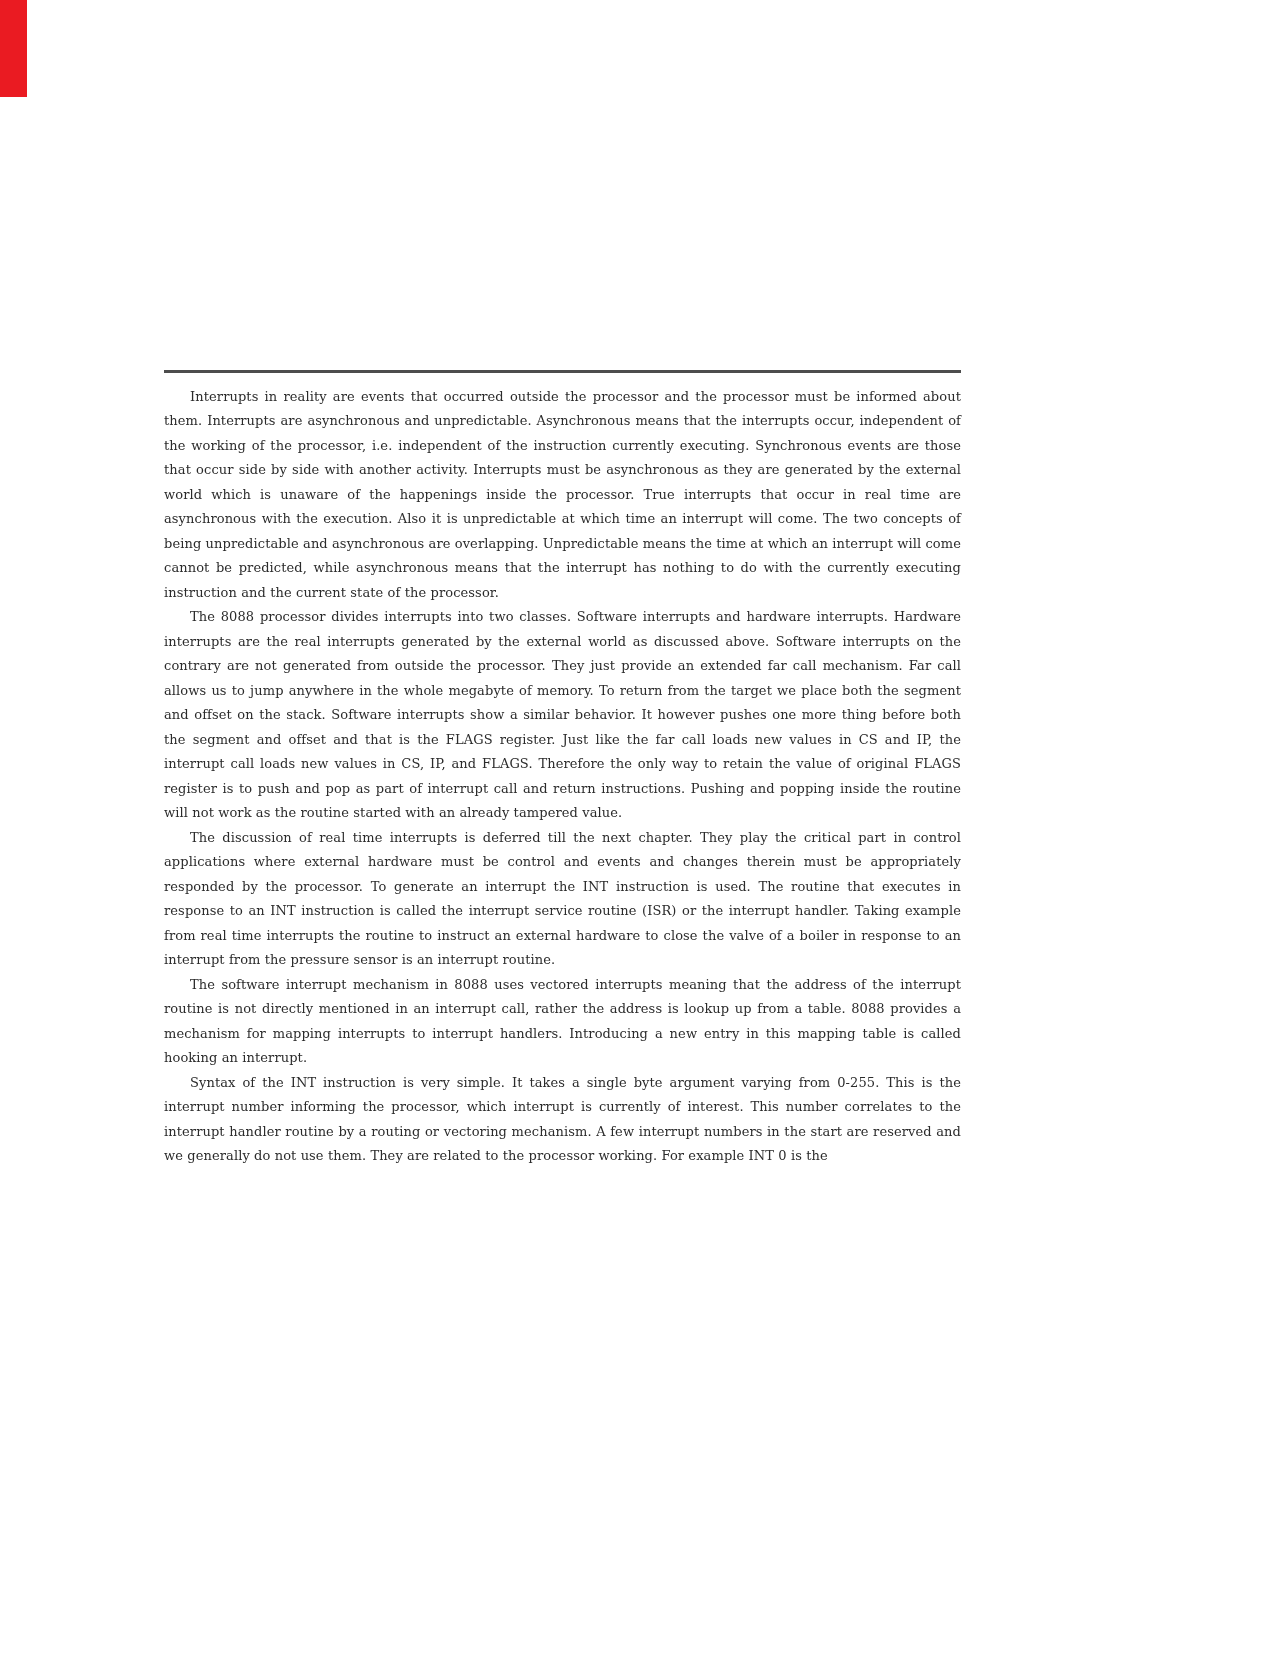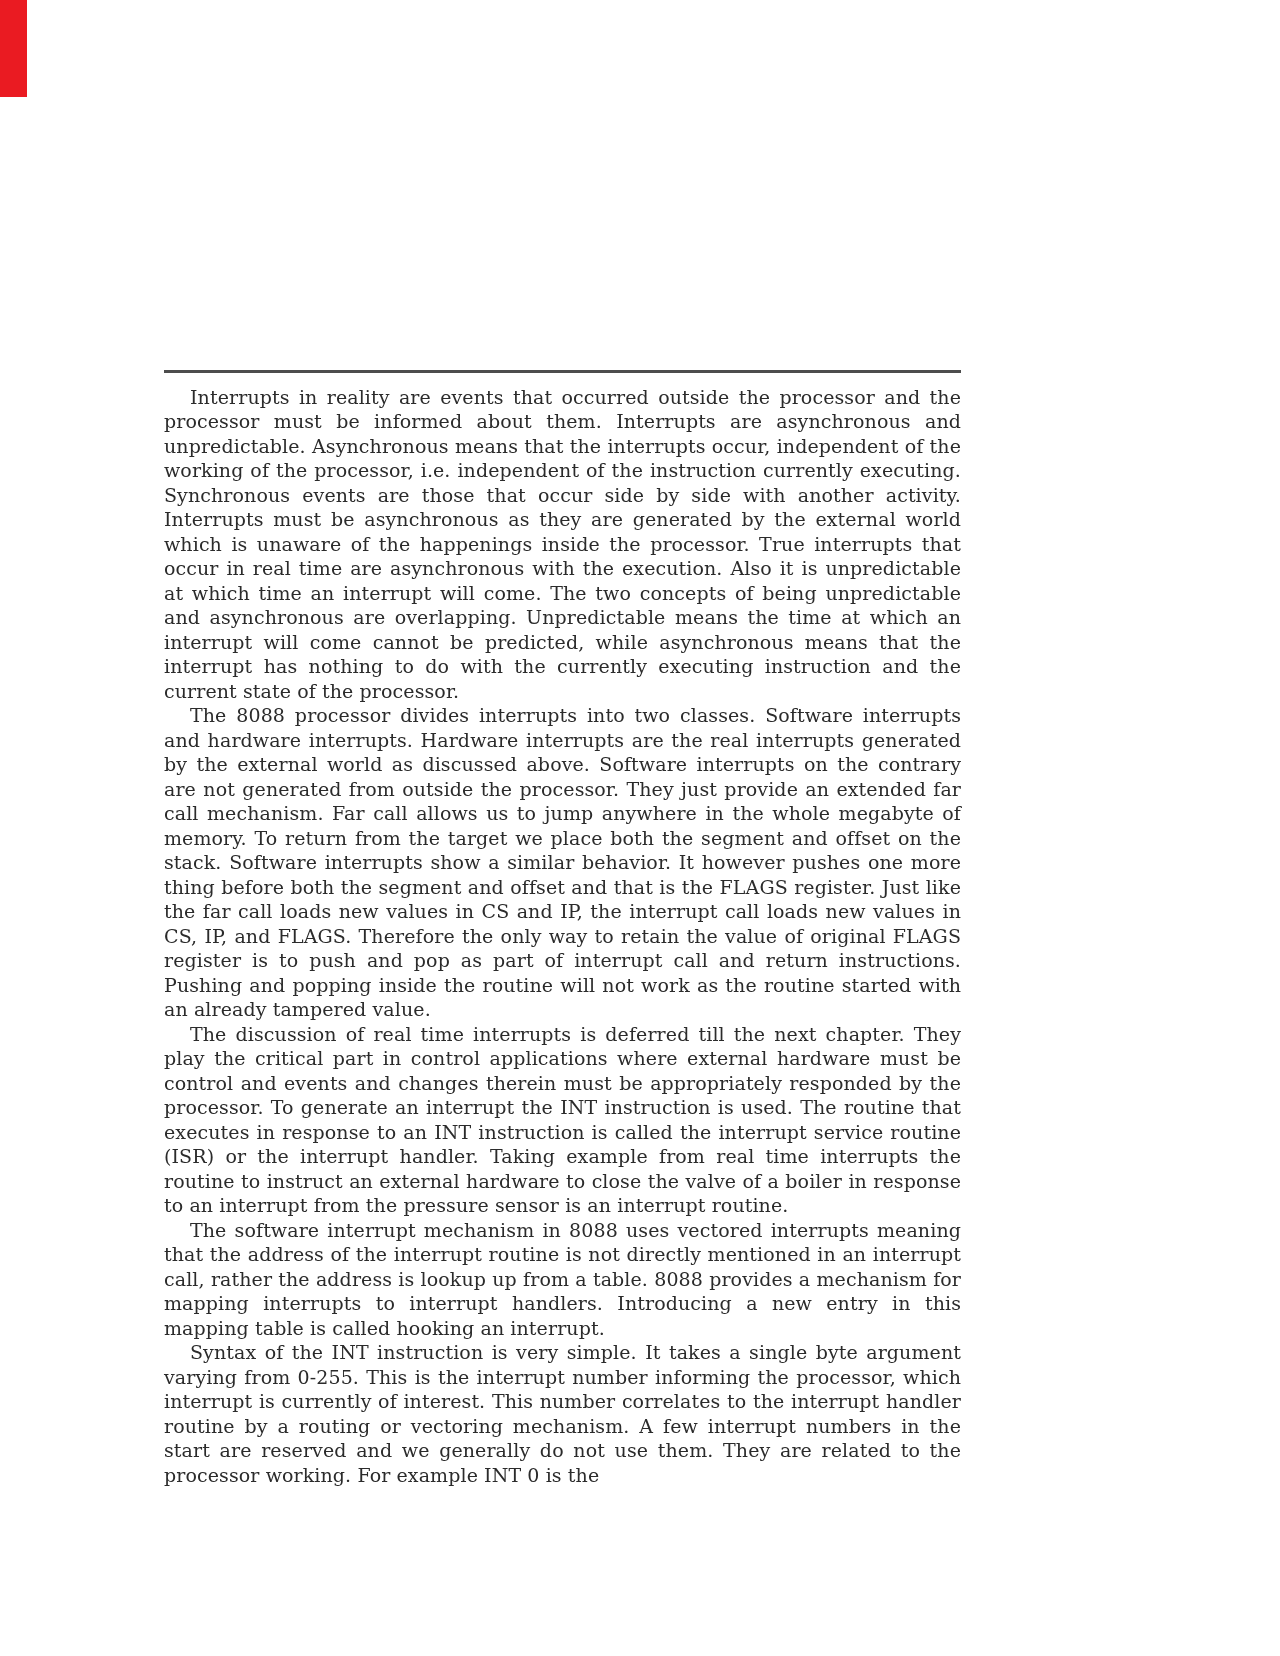--- a/index.html
+++ b/index.html
@@ -35,21 +35,21 @@
   }
   .rule {
     width: 100%;
     height: 2.7px;
     background: var(--rule-gray);
     margin: 0 0 12px 0;
   }
   p.para {
     margin: 0;
     padding: 0;
-    font-size: 19px;
+    font-size: 13px;
     line-height: 24.5px;
     text-align: justify;
     text-indent: 26px;
     letter-spacing: 0.1px;
     color: var(--ink);
   }
 </style>
 </head>
 <body>
 

